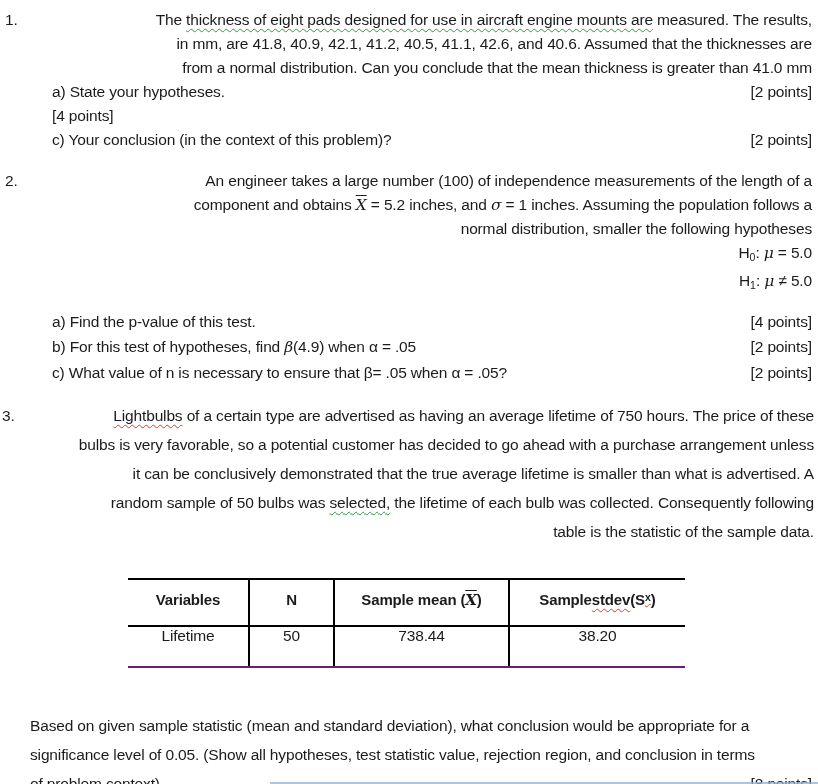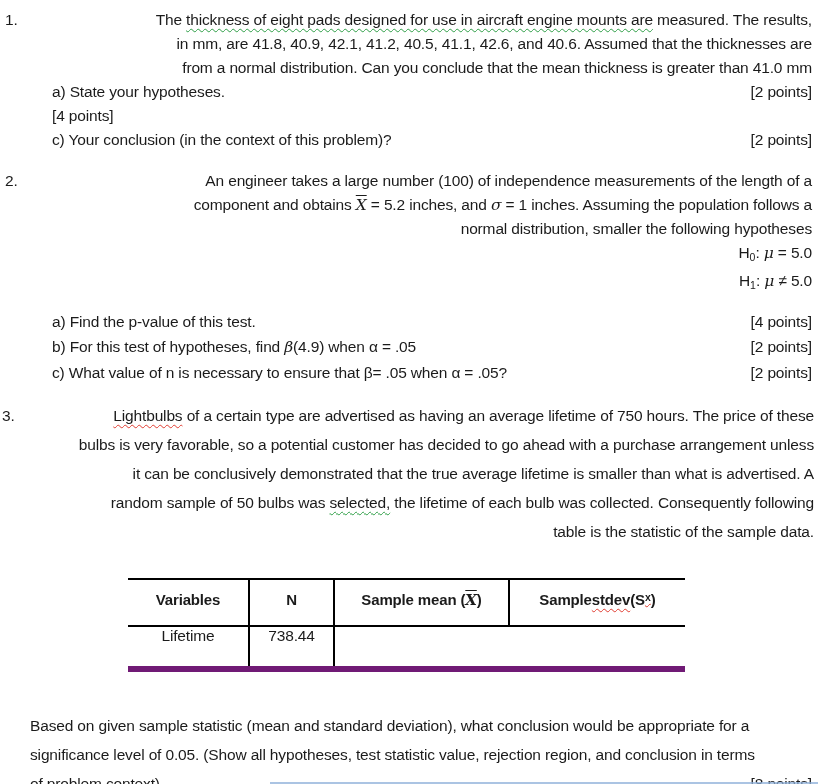--- a/index.html
+++ b/index.html
@@ -45,21 +45,21 @@
         text-decoration-line:underline;text-decoration-style:wavy;text-decoration-color:#e03c31;
         text-decoration-thickness:1px;text-underline-offset:2px;}
 
   
   .stats-table{
     position:absolute;top:578px;left:128px;
     display:grid;
     grid-template-columns:122px 85px 175px 175px;
     grid-template-rows:47px 39px;
     border-top:2px solid #000;
-    border-bottom:6px solid #701a75;
+    border-bottom:2px solid #701a75;
   }
   .th,.td{display:flex;justify-content:center;align-items:flex-start;white-space:nowrap;}
   .th{font-weight:bold;border-bottom:2px solid #000;padding-top:11px;font-size:15px;}
   .td{}
   .cb{border-right:2px solid #000;}
 
   .bottom-line{position:absolute;left:270px;right:0;bottom:0;height:2px;background:#8fb0d9;opacity:.75;}
 </style>
 </head>
 <body>
@@ -136,21 +136,23 @@
         <span> )</span>
       </div>
     <div class="th">
         <span>Sample </span>
         <span class="r">stdev</span>
         <span> (S</span>
         <span class="subr">x</span>
         <span>)</span>
       </div>
     <div class="td cb">Lifetime</div>
+    <div class="td cb">50</div>
     <div class="td cb">738.44</div>
+    <div class="td">38.20</div>
   </div>
 
   <section class="closing">
     <div class="line"><span>Based on given sample statistic (mean and standard deviation), what conclusion would be appropriate for a</span></div>
     <div class="line"><span>significance level of 0.05. (Show all hypotheses, test statistic value, rejection region, and conclusion in terms</span></div>
     <div class="line row">
       <span>of problem context)</span>
       <span class="points">[8 points]</span>
     </div>
   </section>

